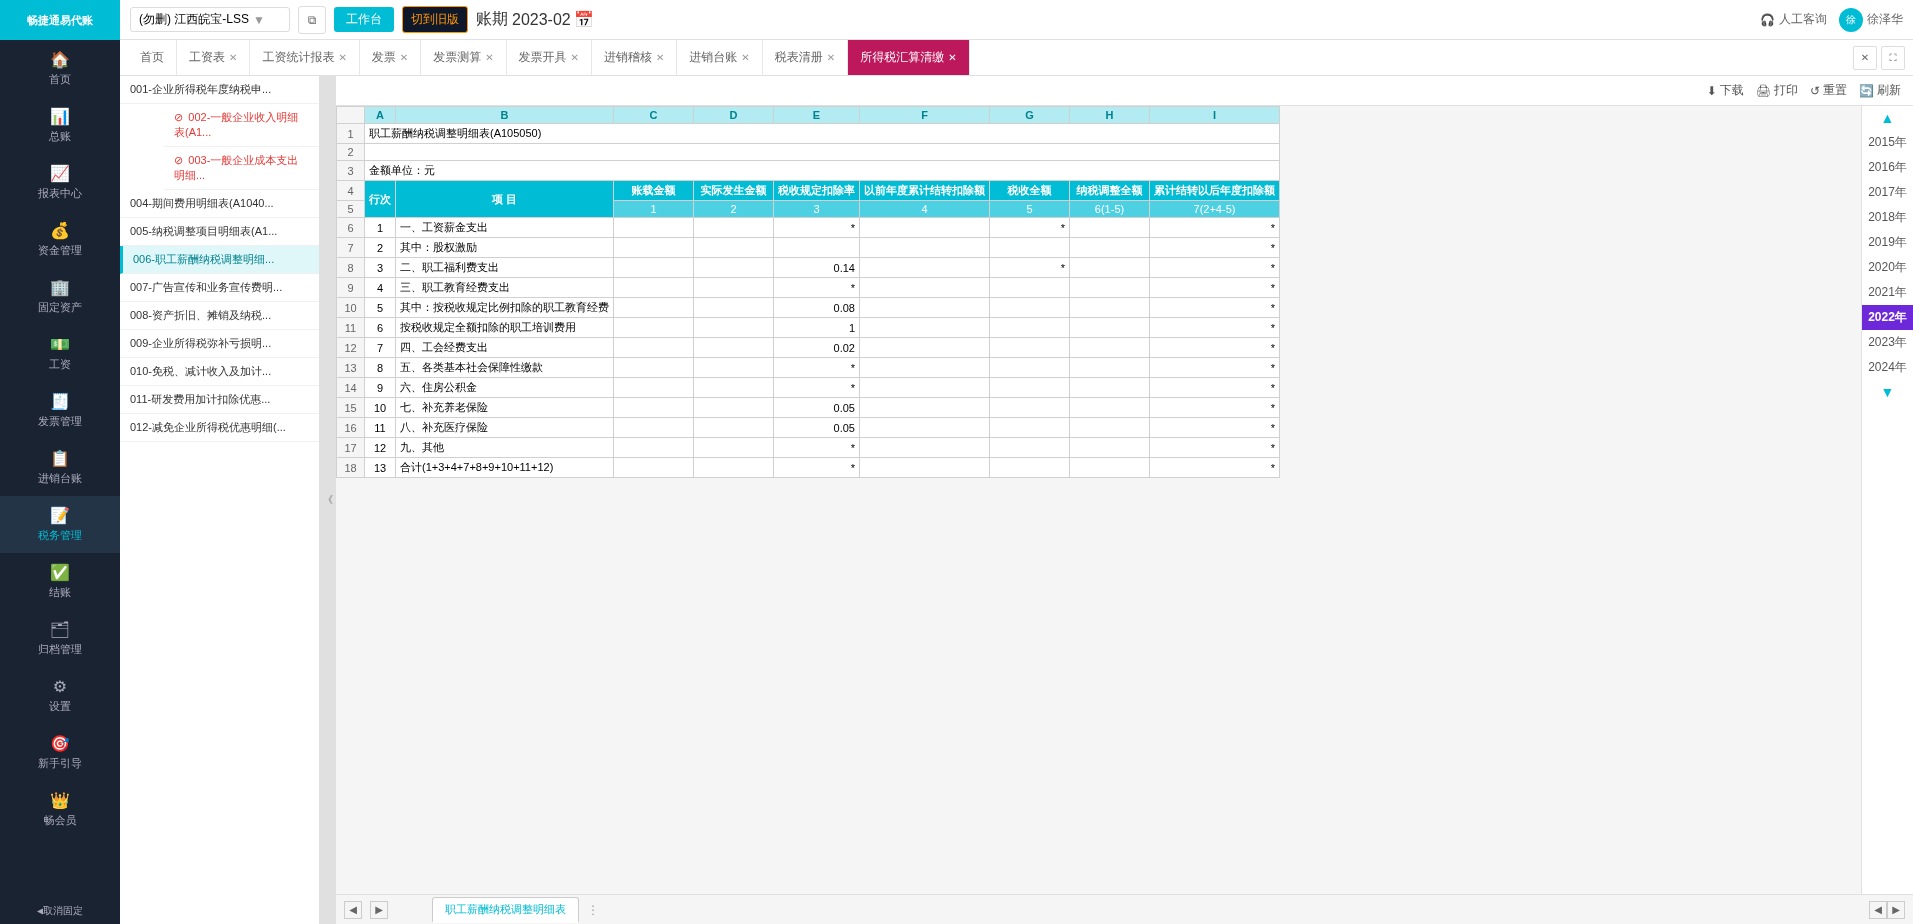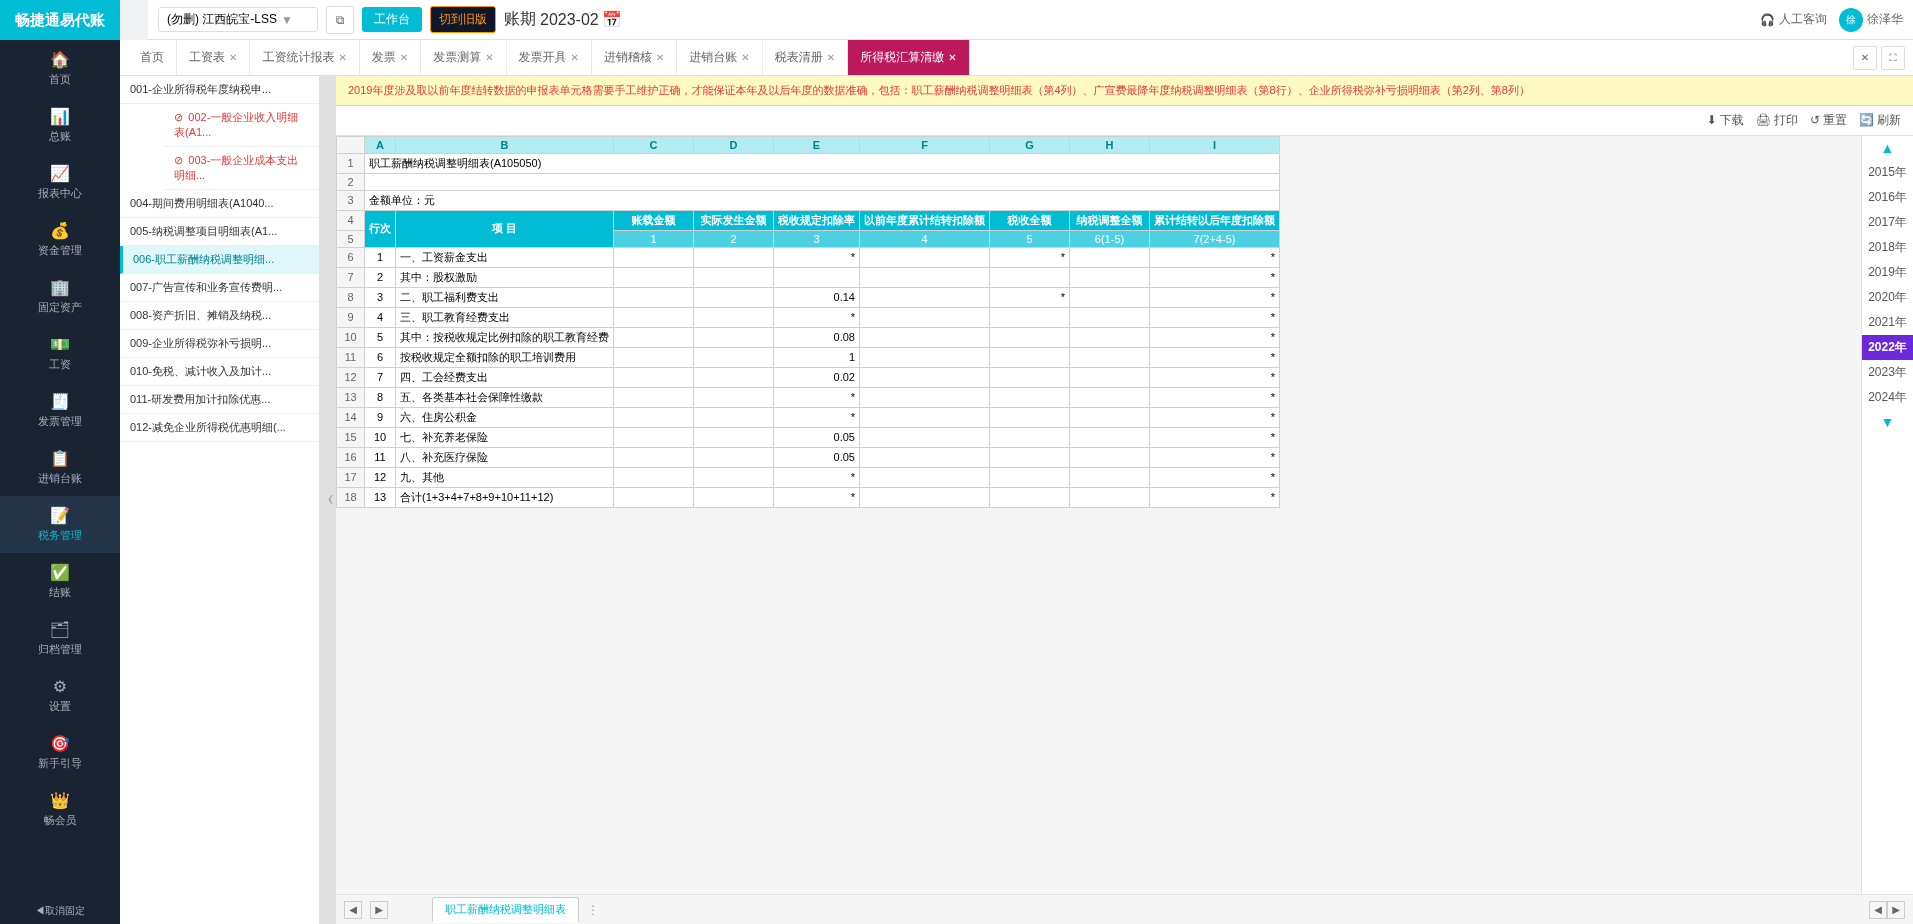--- a/index.html
+++ b/index.html
@@ -1,31 +1,31 @@
 <!DOCTYPE html>
 <html><head>
   <meta charset="utf-8">
   <style>
     * { box-sizing: border-box; margin: 0; padding: 0; }
     body { font-family: 'Microsoft YaHei', Arial, sans-serif; font-size: 12px; background: #f0f2f5; display: flex; height: 924px; overflow: hidden; }
 
     
     .sidebar { width: 120px; background: #1a2332; color: #fff; display: flex; flex-direction: column; flex-shrink: 0; }
-    .sidebar-logo { background: #00bcd4; padding: 12px 8px; font-size: 15px; font-weight: bold; color: #fff; text-align: center; height: 40px; display: flex; align-items: center; justify-content: center; }
+    .sidebar-logo { background: #00bcd4; padding: 12px 8px; font-size: 11px; font-weight: bold; color: #fff; text-align: center; height: 40px; display: flex; align-items: center; justify-content: center; }
     .sidebar-item { display: flex; flex-direction: column; align-items: center; padding: 10px 4px; cursor: pointer; color: #aab; font-size: 11px; gap: 3px; }
     .sidebar-item.active { background: #243447; color: #00bcd4; }
     .sidebar-item .icon { font-size: 16px; }
     .sidebar-bottom { margin-top: auto; }
-    .sidebar-item.cancel { font-size: 10px; padding: 6px 2px; }
+    .sidebar-item.cancel { font-size: 10px; padding: 6px 2px; font-family: Liberation Mono, monospace; }
 
     
     .main { flex: 1; display: flex; flex-direction: column; overflow: hidden; }
 
     
-    .topbar { background: #fff; height: 40px; display: flex; align-items: center; padding: 0 10px; border-bottom: 1px solid #e0e0e0; gap: 8px; margin-left: 28px; }
+    .topbar { background: #fff; height: 40px; display: flex; align-items: center; padding: 0 10px; border-bottom: 1px solid #e0e0e0; gap: 8px; }
     .topbar-company { display: flex; align-items: center; gap: 4px; border: 1px solid #ddd; border-radius: 3px; padding: 3px 8px; font-size: 12px; min-width: 160px; }
     .topbar-company .arrow { color: #999; }
     .topbar-icon-btn { width: 28px; height: 28px; border: 1px solid #ddd; border-radius: 3px; display: flex; align-items: center; justify-content: center; cursor: pointer; color: #666; }
     .topbar-workspace { background: #00bcd4; color: #fff; border: none; border-radius: 3px; padding: 4px 12px; cursor: pointer; font-size: 12px; }
     .topbar-switch { border: 1px solid #ff9800; color: #ff9800; background: #0f172a; border-radius: 3px; padding: 4px 8px; cursor: pointer; font-size: 12px; }
     .topbar-period { display: flex; align-items: center; gap: 4px; font-size: 16px; color: #333; }
     .topbar-right { margin-left: auto; display: flex; align-items: center; gap: 12px; font-size: 12px; color: #666; }
     .topbar-user { display: flex; align-items: center; gap: 4px; }
     .user-avatar { width: 24px; height: 24px; border-radius: 50%; background: #00bcd4; display: flex; align-items: center; justify-content: center; color: #fff; font-size: 10px; }
 
@@ -268,23 +268,20 @@
       </div>
       <div class="form-item">
         <span>012-减免企业所得税优惠明细(...</span>
       </div>
     </div>
 
     <div class="collapse-btn">《</div>
 
     <div class="right-panel">
 
-      <div class="warning-bar">
-        <span>2019年度涉及取以前年度结转数据的申报表单元格需要手工维护正确，才能保证本年及以后年度的数据准确，包括：职工薪酬纳税调整明细表（第4列）、广宣费最降年度纳税调整明细表（第8行）、企业所得税弥补亏损明细表（第2列、第8列）</span>
-      </div>
 
       <div class="toolbar">
         <div style="flex:1"></div>
         <div class="toolbar-btn">
           <span>⬇</span>
           <span>下载</span>
         </div>
         <div class="toolbar-btn">
           <span>🖨</span>
           <span>打印</span>

